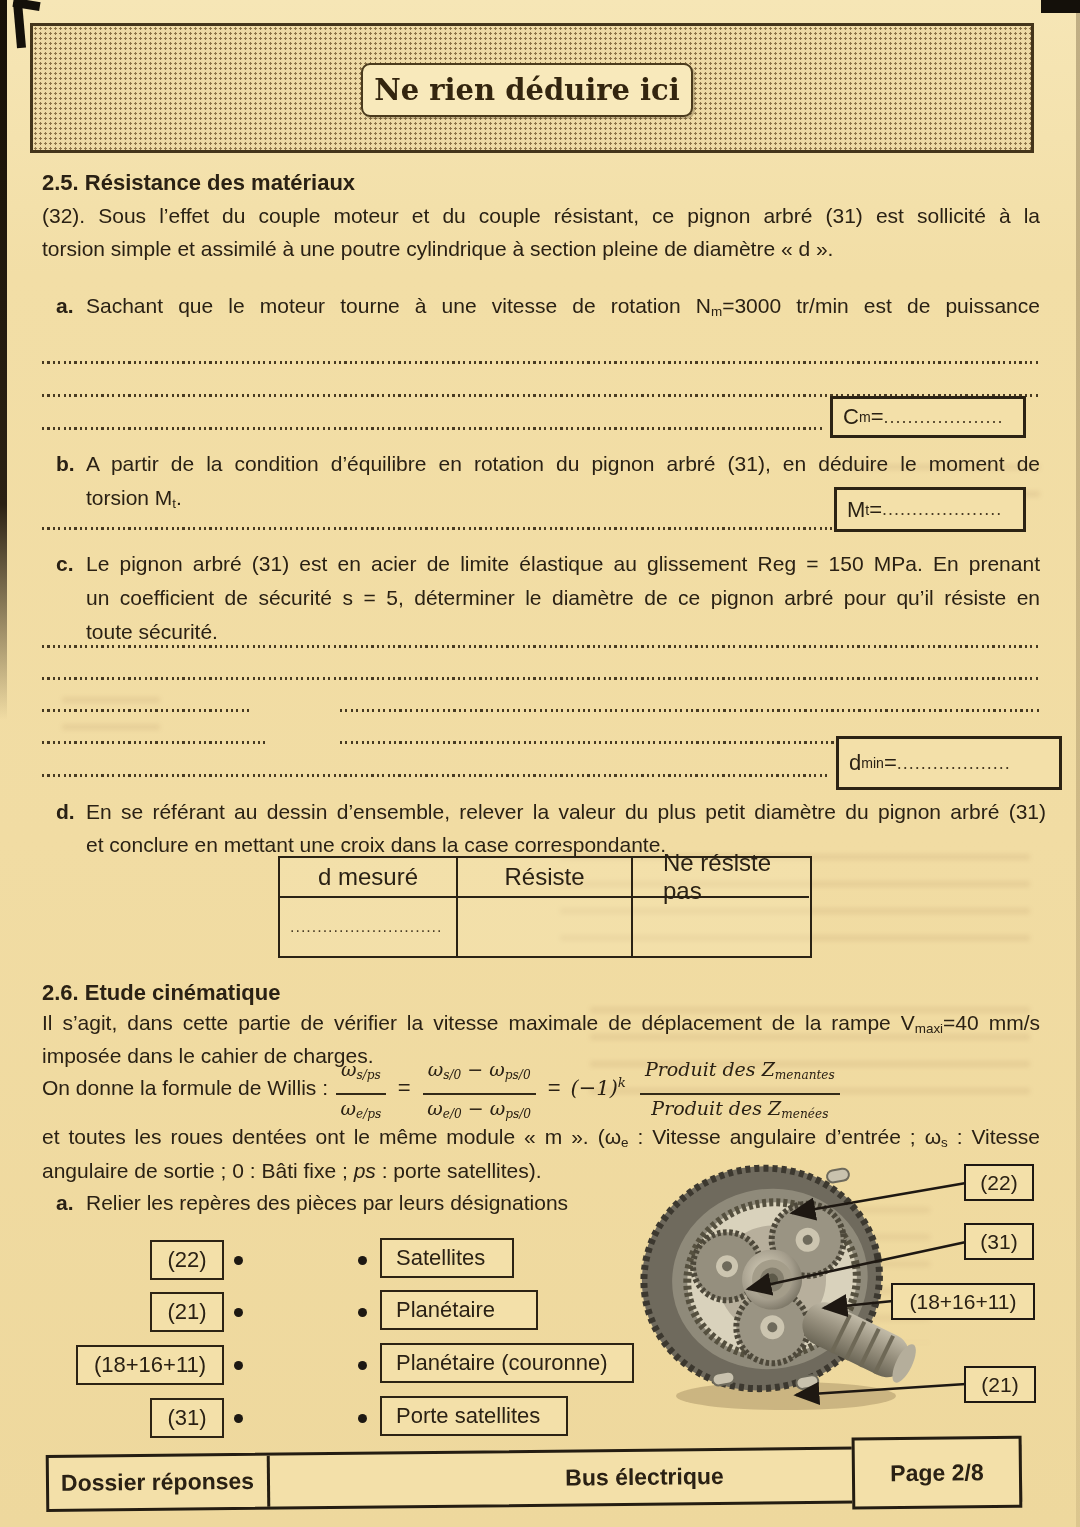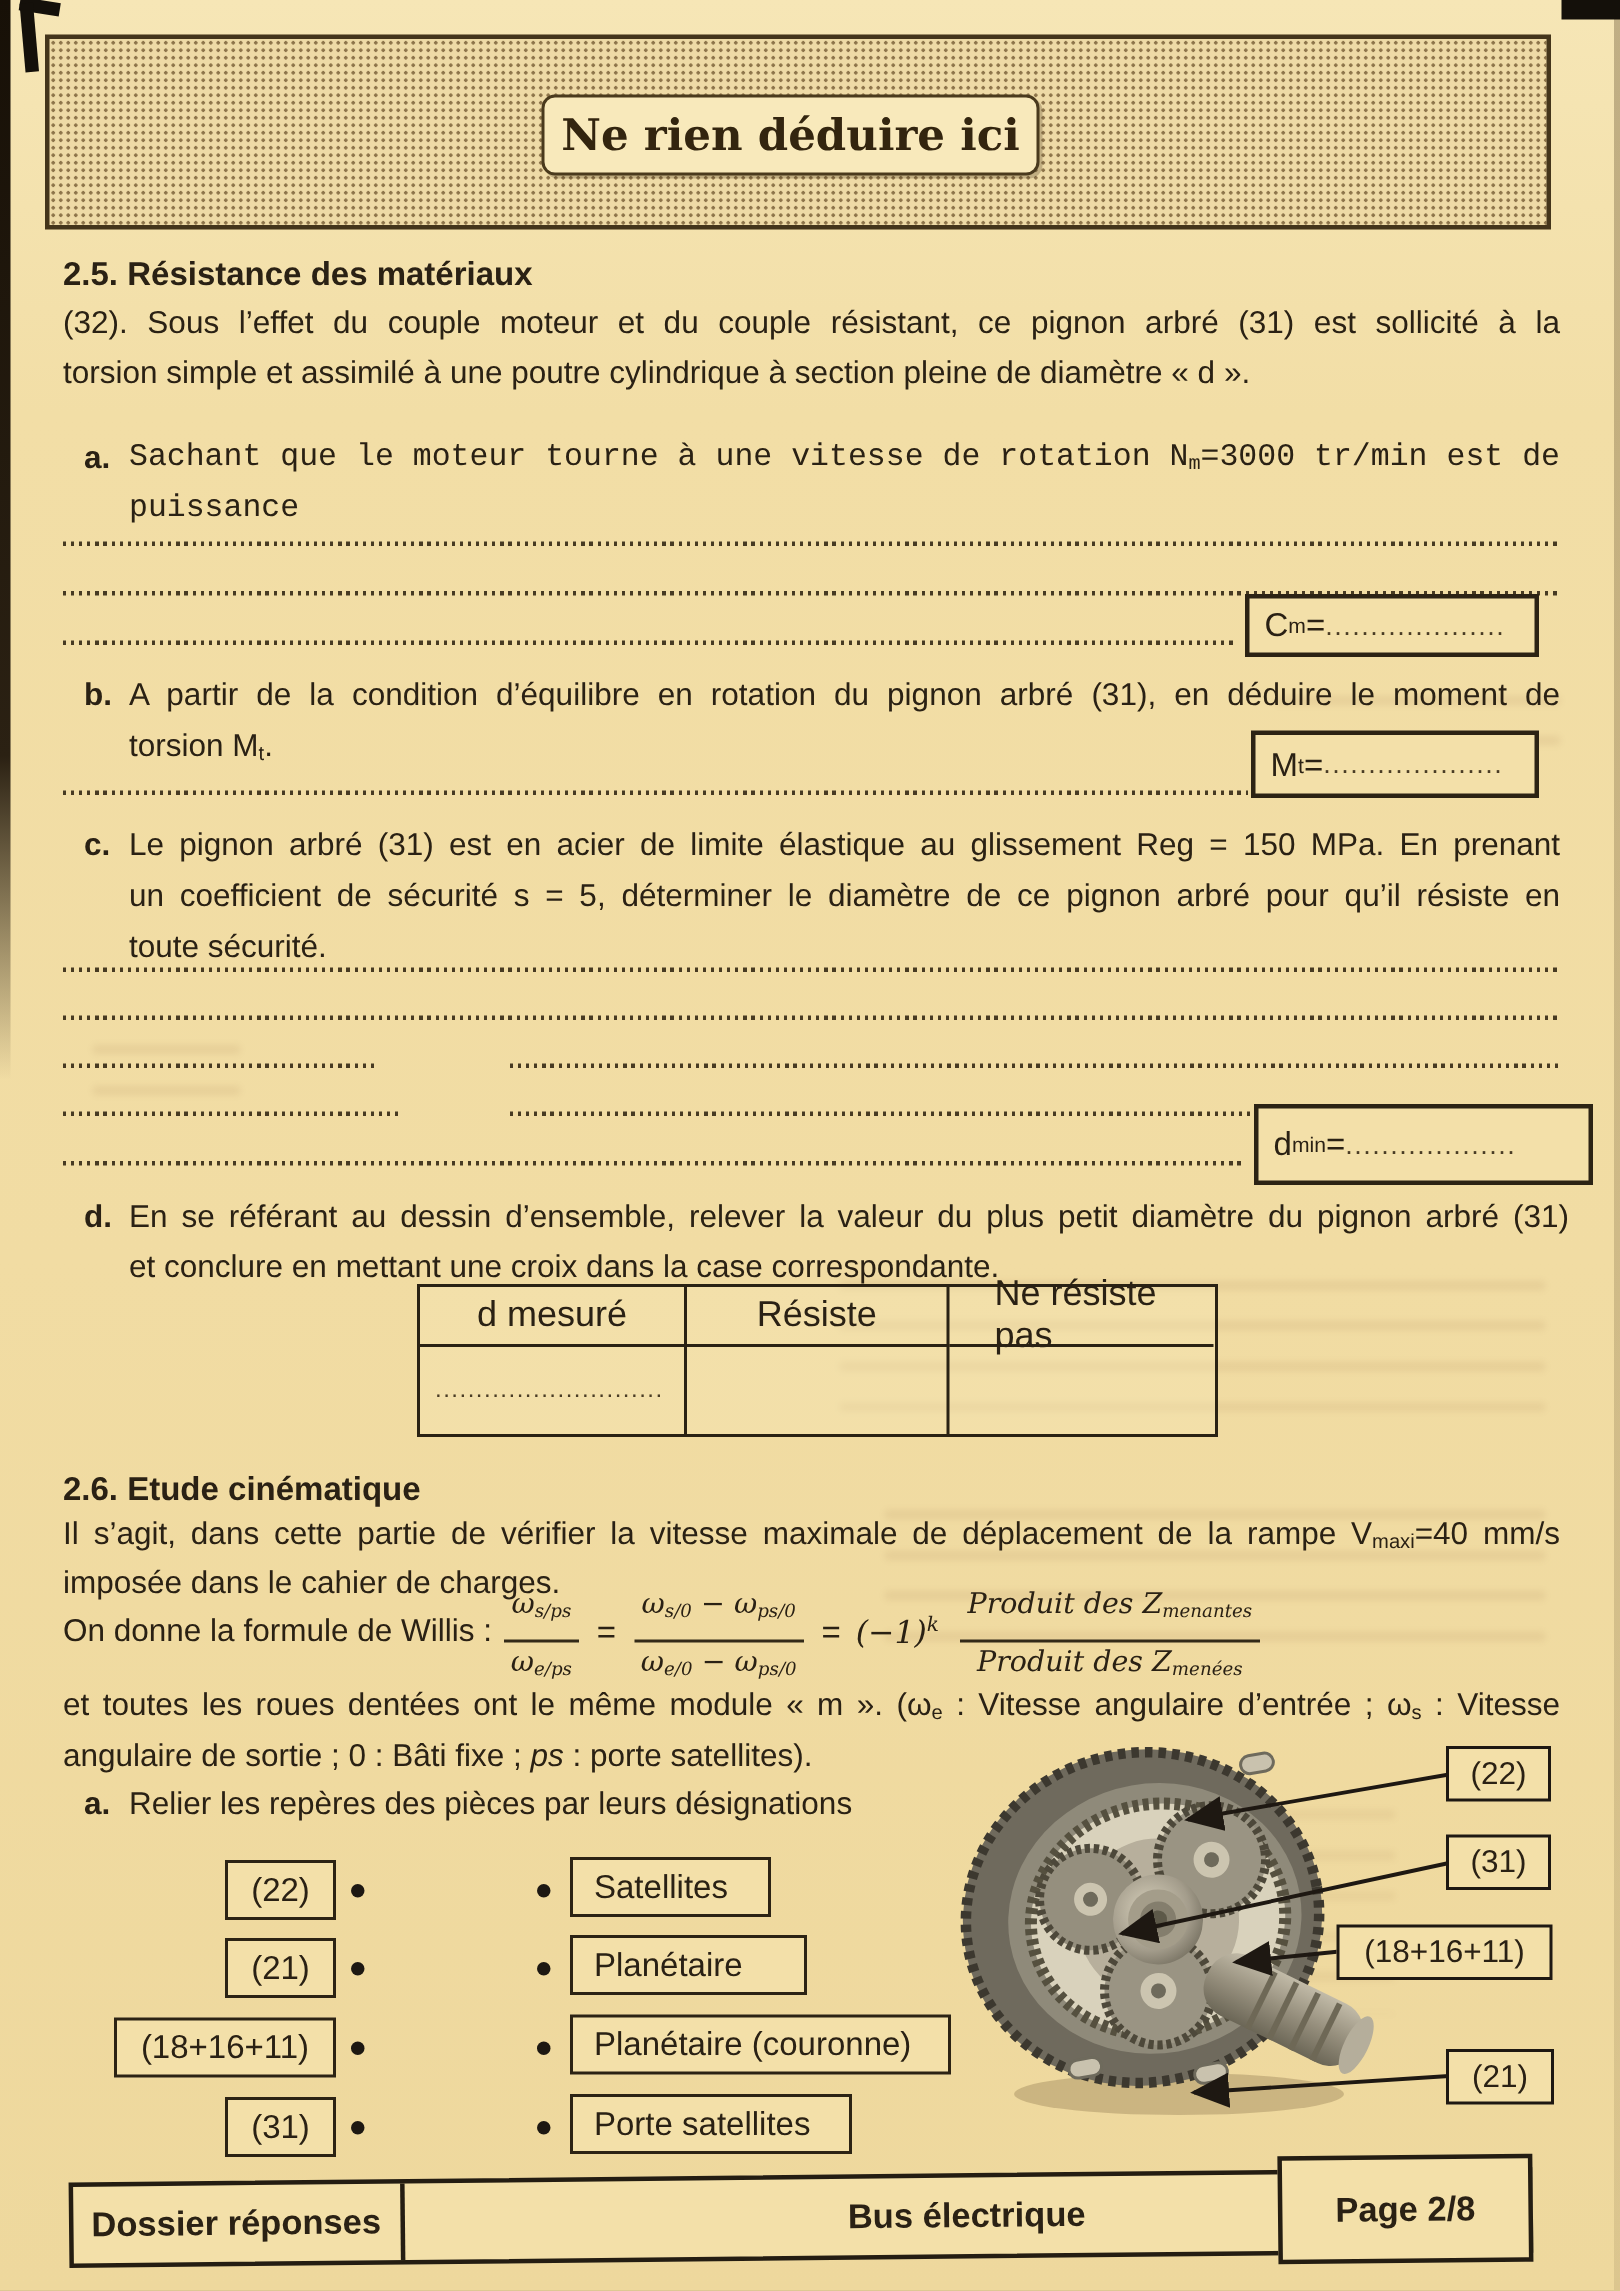--- a/index.html
+++ b/index.html
@@ -116,21 +116,21 @@
   <div class="abs h-title" style="left:42px;top:170px;">2.5. Résistance des matériaux</div>
 
   <div class="abs body-txt" style="left:42px;top:199px;width:998px;">
     <div class="jline">(32). Sous l’effet du couple moteur et du couple résistant, ce pignon arbré (31) est sollicité à la</div>
     <div>torsion simple et assimilé à une poutre cylindrique à section pleine de diamètre « d ».</div>
   </div>
 
   <div class="abs item" style="left:56px;top:289px;width:984px;">
     <span class="lbl">a.</span>
     <span class="bd">
-      <span class="jline" style="display:block;font-family:Liberation Mono, monospace;"><span>Sachant que le moteur tourne à une vitesse de rotation N</span><sub>m</sub><span>=3000 tr/min est de puissance</span></span>
+      <span class="jline" style="display:block;"><span>Sachant que le moteur tourne à une vitesse de rotation N</span><sub>m</sub><span>=3000 tr/min est de puissance</span></span>
     </span>
   </div>
 
   <div class="abs dots" style="left:42px;top:361px;width:998px;"></div>
   <div class="abs dots" style="left:42px;top:394px;width:998px;"></div>
   <div class="abs dots" style="left:42px;top:427px;width:780px;"></div>
 
   <div class="abs ansbox" style="left:830px;top:396px;width:196px;height:42px;">
     <span>C</span>
       <sub>m</sub>

